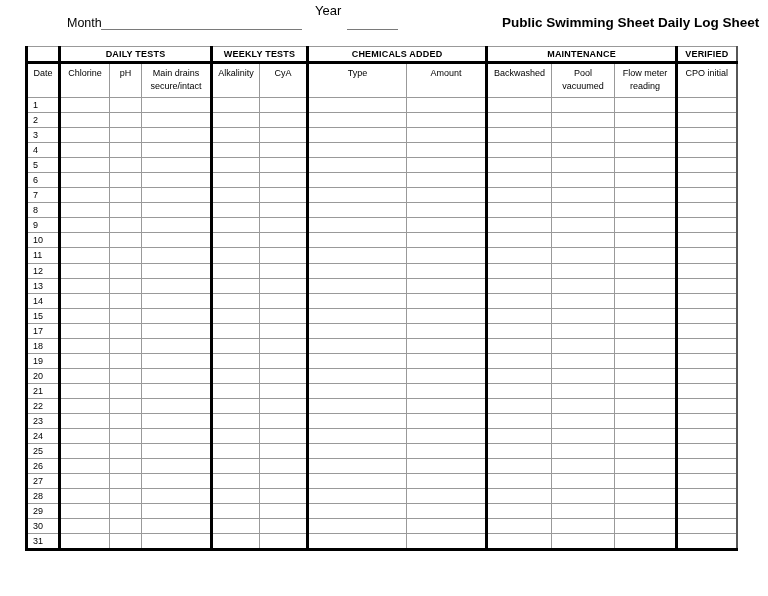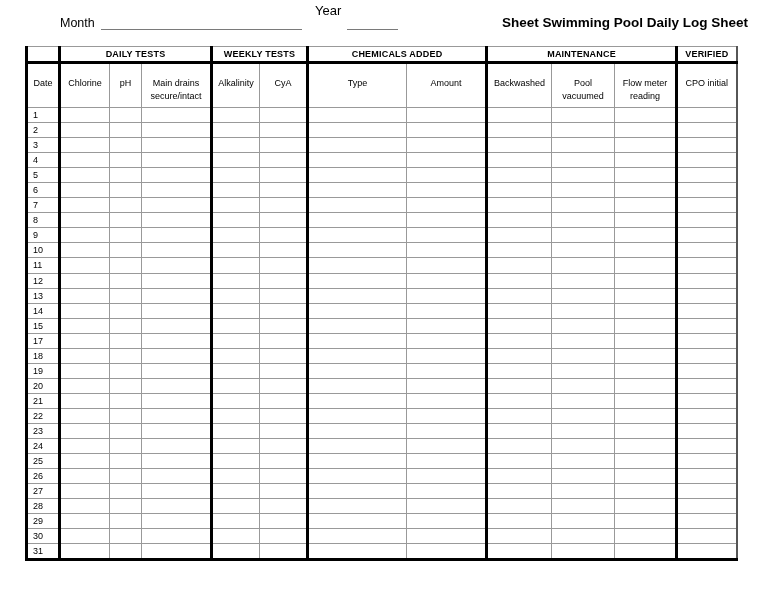--- a/index.html
+++ b/index.html
@@ -13,21 +13,21 @@
     position: relative;
     overflow: hidden;
     font-family: "Liberation Sans", "DejaVu Sans", sans-serif;
     color: #000000;
     -webkit-font-smoothing: antialiased;
   }
 
   
   .month-label {
     position: absolute;
-    left: 60px;
+    left: 67px;
     top: 17px;
     font-size: 12.5px;
     line-height: 13px;
   }
   .month-fill-line {
     position: absolute;
     left: 101px;
     top: 17px;
     width: 201px;
     height: 12px;
@@ -84,21 +84,21 @@
     border-bottom: 3px solid #000000;
     font-weight: bold;
     text-align: center;
     vertical-align: middle;
     letter-spacing: 0.2px;
   }
   .log-table tr.col-row th {
     height: 30px;
     vertical-align: top;
     text-align: center;
-    padding-top: 13px;
+    padding-top: 3px;
     line-height: 13px;
   }
   .log-table tr.col-row .hline {
     display: block;
   }
   .log-table tbody td {
     height: 14.05px;
     background: #ffffff;
   }
   .log-table td.date-cell {
@@ -111,21 +111,21 @@
     border-left: 3px solid #000000 !important;
   }
 </style>
 </head>
 <body>
 
 <div class="month-label">Month</div>
 <div class="month-fill-line"></div>
 <div class="year-label">Year</div>
 <div class="year-fill-line"></div>
-<div class="sheet-title">Sheet Swimming Pool Daily Log Sheet</div>
+<div class="sheet-title">Public Swimming Sheet Daily Log Sheet</div>
 
 <table class="log-table">
     <colgroup>
       <col style="width: 33px;">
       <col style="width: 50px;">
       <col style="width: 32px;">
       <col style="width: 70px;">
       <col style="width: 48px;">
       <col style="width: 48px;">
       <col style="width: 99px;">

